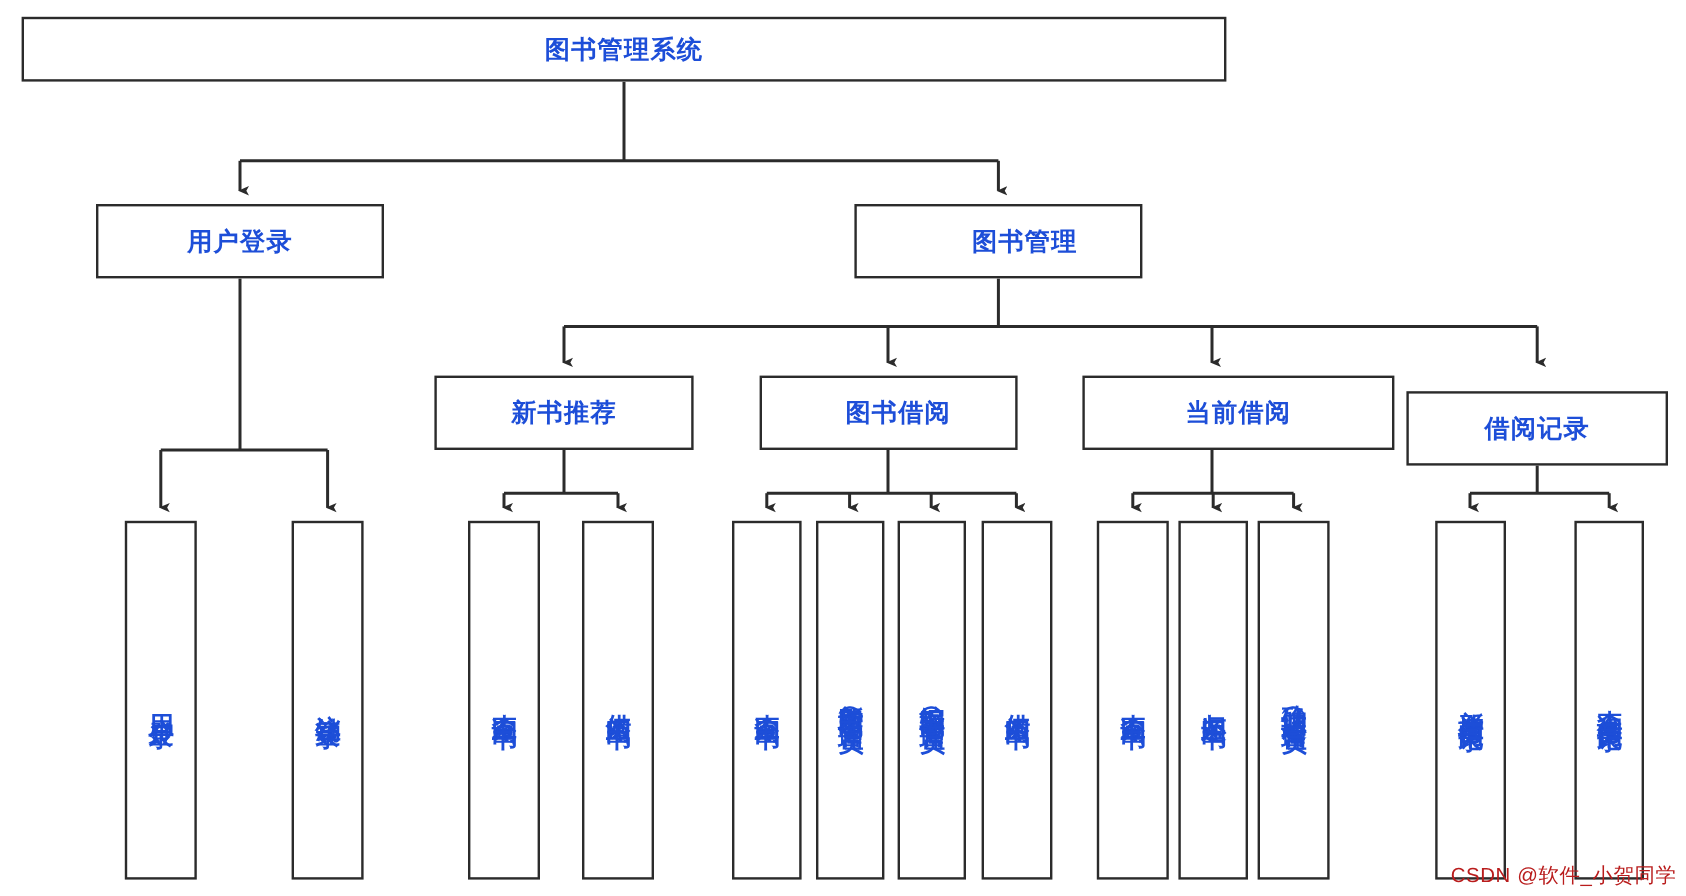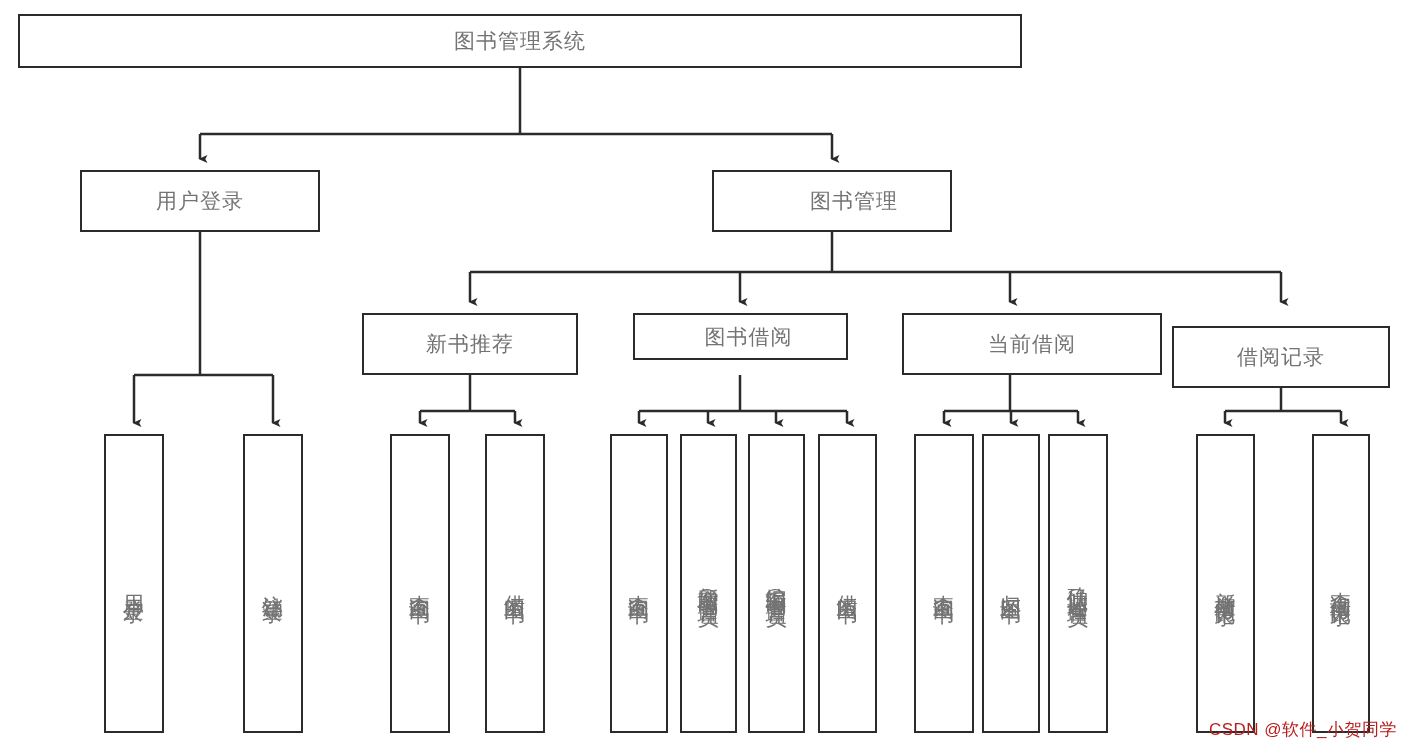--- a/index.html
+++ b/index.html
@@ -27,22 +27,23 @@
     height: 747px;
   }
   .node {
     position: absolute;
     box-sizing: border-box;
     background: #ffffff;
     border: 2px solid #2b2b2b;
     display: flex;
     align-items: center;
     justify-content: center;
-    color: #737373;
+    color: #1d4ed8;
     z-index: 2;
+    font-weight: bold;
   }
   .node.horizontal {
     font-size: 21px;
     letter-spacing: 1px;
   }
   .node.vertical {
     writing-mode: vertical-rl;
     text-orientation: upright;
     font-size: 21px;
     letter-spacing: 3px;
@@ -124,21 +125,21 @@
         <span>用户登录</span>
       </div>
       <div class="node horizontal" style="left: 712px; top: 170px; width: 240px; height: 62px; padding-left: 44px;">
         <span>图书管理</span>
       </div>
     </div>
   <div id="nodes-level3">
       <div class="node horizontal" style="left: 362px; top: 313px; width: 216px; height: 62px;">
         <span>新书推荐</span>
       </div>
-      <div class="node horizontal" style="left: 633px; top: 313px; width: 215px; height: 47px; padding-left: 16px;">
+      <div class="node horizontal" style="left: 633px; top: 313px; width: 215px; height: 62px; padding-left: 16px;">
         <span>图书借阅</span>
       </div>
       <div class="node horizontal" style="left: 902px; top: 313px; width: 260px; height: 62px;">
         <span>当前借阅</span>
       </div>
       <div class="node horizontal" style="left: 1172px; top: 326px; width: 218px; height: 62px;">
         <span>借阅记录</span>
       </div>
     </div>
   <div id="nodes-leaves">

